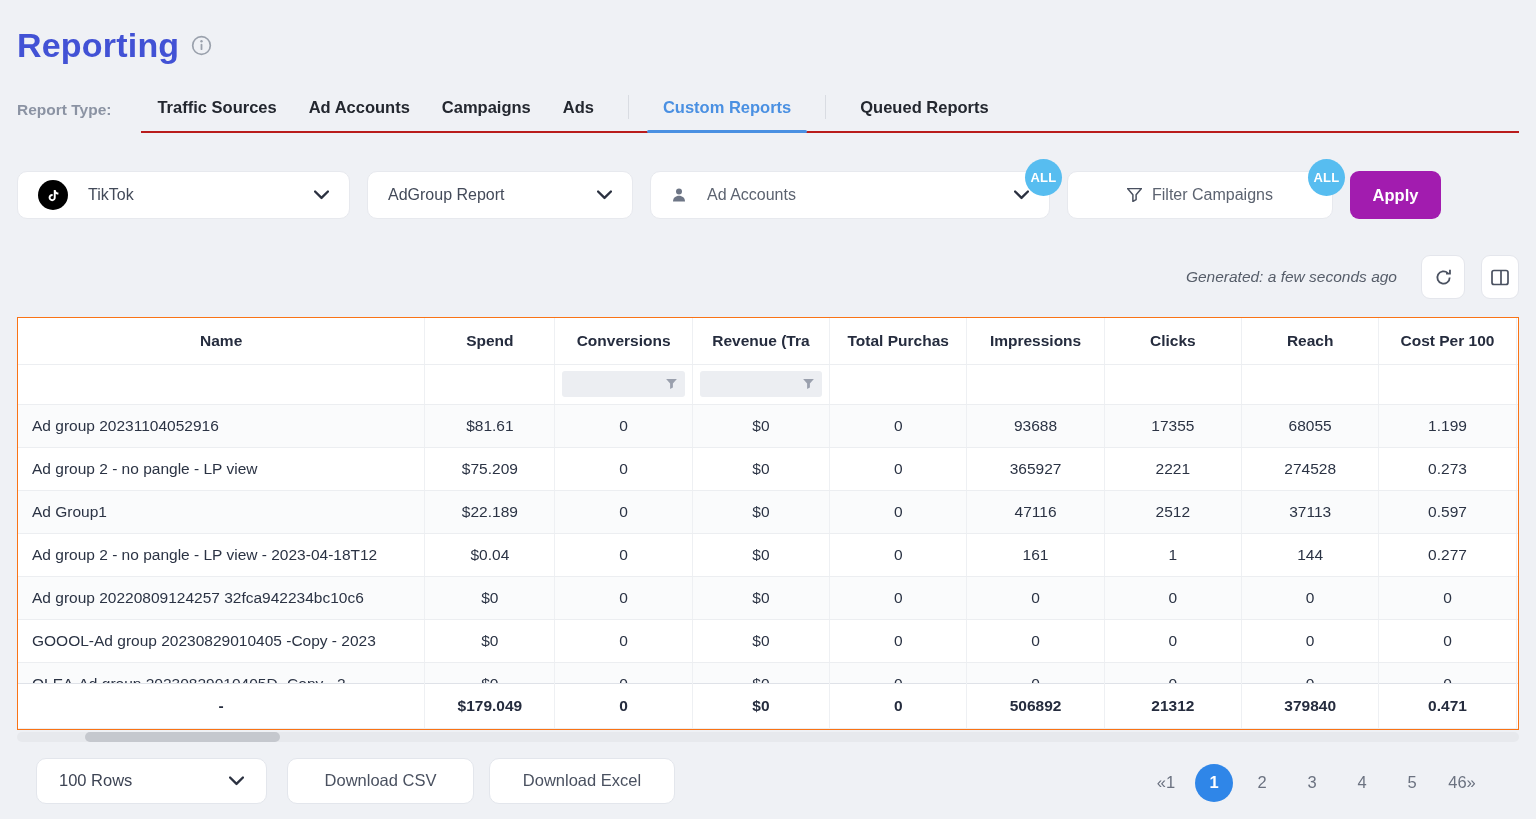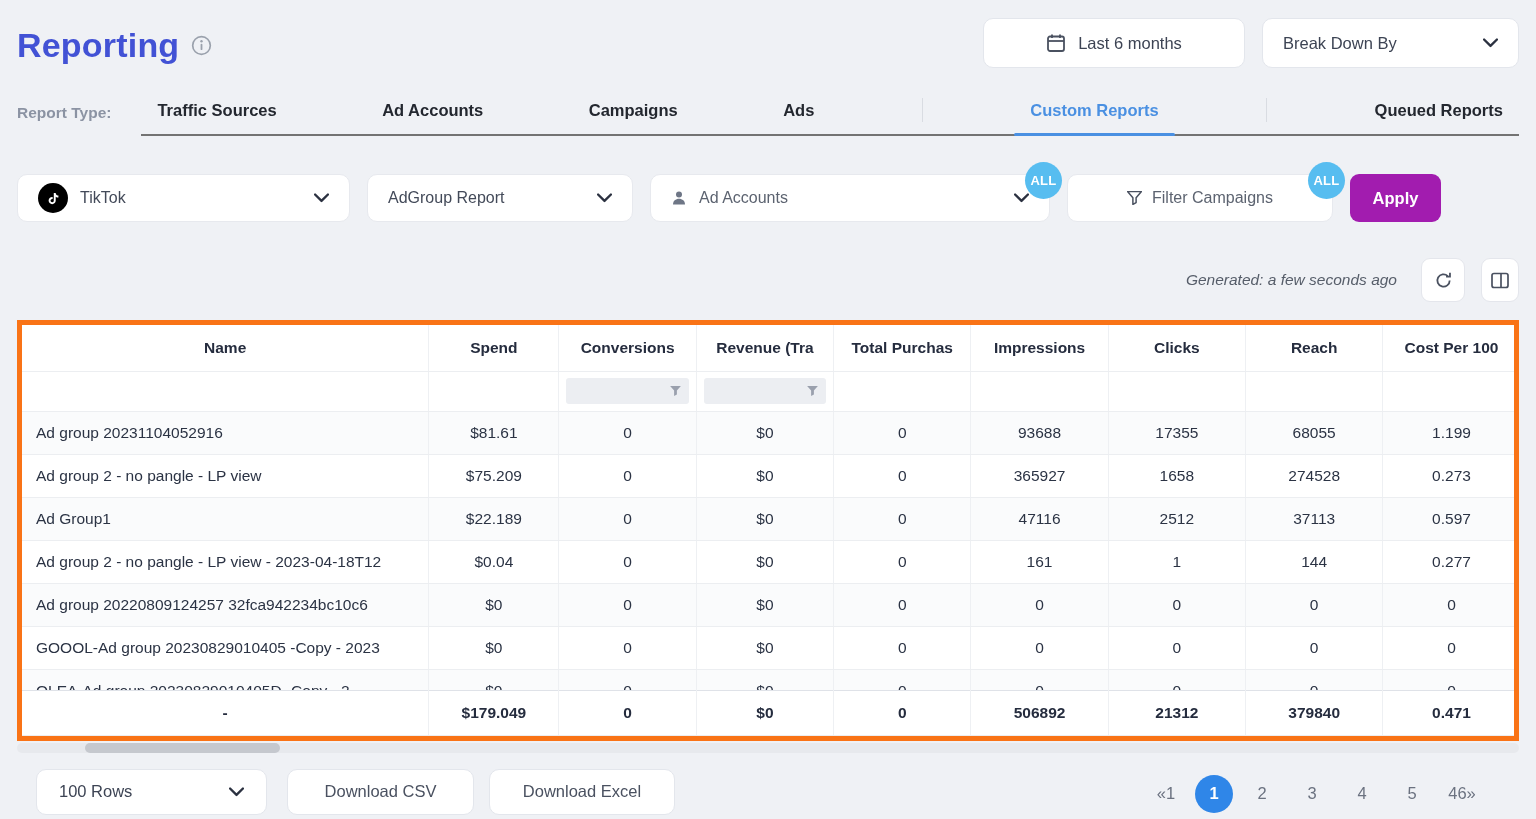--- a/index.html
+++ b/index.html
@@ -19,34 +19,34 @@
   .btn-white {
     background:#fff; border:1px solid #e3e6ec; border-radius:10px;
     display:flex; align-items:center; font-size:16.5px; color:#3d4454; cursor:pointer;
   }
   .date-btn { width:262px; height:50px; justify-content:center; gap:12px; }
   .breakdown-btn { width:257px; height:50px; justify-content:space-between; padding:0 20px; }
 
   
   .tabs-row { display:flex; align-items:flex-end; margin-top:30px; }
   .tabs-label { font-size:15.5px; font-weight:bold; color:#8b93a3; padding-bottom:14px; margin-right:30px; }
-  .tabs-group { display:flex; align-items:flex-end; border-bottom:2px solid #737373; flex:1;justify-content:space-between; }
+  .tabs-group { display:flex; align-items:flex-end; border-bottom:2px solid #b91c1c; flex:1; }
   .tab { font-size:16.5px; font-weight:bold; color:#23272f; padding:0 16px 14px; cursor:pointer; white-space:nowrap; position:relative; }
   .tab.active { color:#4a90e2; }
   .tab.active::after { content:""; position:absolute; left:0; right:0; bottom:-2px; height:3px; background:#4a90e2; border-radius:2px; }
   .tab-divider { width:1px; height:24px; background:#d9dce2; margin:0 18px 12px; }
 
   
   .filters-row { display:flex; gap:17px; margin-top:38px; }
   .select-box {
     position:relative; background:#fff; border:1px solid #e7e9ee; border-radius:10px; height:48px;
     display:flex; align-items:center; justify-content:space-between; padding:0 20px; cursor:pointer;
     font-size:16px; color:#434a59;
   }
-  .select-left { display:flex; align-items:center; gap:12px;justify-content:flex-end; }
+  .select-left { display:flex; align-items:center; gap:20px;justify-content:flex-end; }
   .w-network { width:333px; }
   .w-report { width:266px; }
   .w-accounts { width:400px; color:#5c6370; }
   .w-campaigns { width:266px; justify-content:center; gap:10px; color:#5c6370; }
   .tiktok-circle { width:30px; height:30px; border-radius:50%; background:#000; display:flex; align-items:center; justify-content:center; }
   .all-badge {
     position:absolute; top:-13px; right:-13px; width:37px; height:37px; border-radius:50%;
     background:#57bdf0; color:#fff; font-size:13px; font-weight:bold;
     display:flex; align-items:center; justify-content:center; letter-spacing:.3px;
   }
@@ -61,21 +61,21 @@
   .icon-btn { width:44px; height:44px; background:#fff; border:1px solid #e4e6ec; border-radius:9px;
     display:flex; align-items:center; justify-content:center; cursor:pointer; }
   .icon-btn.narrow { width:38px; }
   .search-box { width:417px; height:44px; background:#fff; border:1px solid #e4e6ec; border-radius:9px;
     display:flex; align-items:center; padding:0 14px; gap:10px; }
   .search-box input { border:none; outline:none; font-size:16px; flex:1; color:#3d4454;
     font-family:"Liberation Sans",sans-serif; background:transparent; }
   .search-box input::placeholder { color:#b6bcc6; }
 
   
-  .table-wrap { margin-top:18px; background:#14532d; border:5px solid #f97316; overflow:hidden; width:1502px; }
+  .table-wrap { margin-top:18px; background:#14532d; border:1px solid #f97316; overflow:hidden; width:1502px; }
   table { border-collapse:collapse; table-layout:fixed; width:1636px; }
   th, td { border-right:1px solid #eef0f3; border-bottom:1px solid #eceef1; overflow:hidden; white-space:nowrap; }
   thead th { font-size:15.5px; font-weight:bold; color:#252c3e; height:46px; text-align:center; background:#fff; }
   thead th.h-left { text-align:left; padding-left:28px; }
   tr.filter-tr td { height:40px; background:#fff; padding:0 7px; }
   .col-filter { background:#eceef2; border-radius:3px; height:26px; display:flex; align-items:center; justify-content:flex-end; padding:0 8px; }
   tbody td { height:43px; font-size:15.5px; color:#2b3344; text-align:center; }
   td.cell-name { text-align:left; padding-left:14px; }
   tr.row-odd td { background:#fafbfc; }
   tr.row-even td { background:#fff; }
@@ -105,41 +105,20 @@
     <div class="title-wrap">
       <span class="page-title">Reporting</span>
       <span style="display:flex;">
         <svg width="21" height="21" viewBox="0 0 20 20">
             <circle cx="10" cy="10" r="8.4" fill="none" stroke="#9aa1ac" stroke-width="1.6"></circle>
             <rect x="9.15" y="8.4" width="1.7" height="6" rx=".85" fill="#9aa1ac"></rect>
             <circle cx="10" cy="5.9" r="1.15" fill="#9aa1ac"></circle>
           </svg>
       </span>
     </div>
-    <div class="top-controls">
-      <div class="btn-white date-btn">
-        <span style="display:flex;">
-          <svg width="20" height="20" viewBox="0 0 20 20">
-              <rect x="2" y="3.5" width="16" height="14.5" rx="2" fill="none" stroke="#4a5160" stroke-width="1.8"></rect>
-              <line x1="2" y1="8" x2="18" y2="8" stroke="#4a5160" stroke-width="1.8"></line>
-              <line x1="6" y1="1.5" x2="6" y2="5" stroke="#4a5160" stroke-width="1.8"></line>
-              <line x1="14" y1="1.5" x2="14" y2="5" stroke="#4a5160" stroke-width="1.8"></line>
-            </svg>
-        </span>
-        <span>Last 6 months</span>
-      </div>
-      <div class="btn-white breakdown-btn">
-        <span>Break Down By</span>
-        <span style="display:flex;">
-          <svg width="15" height="10" viewBox="0 0 14 9">
-              <path d="M1 1.2l6 6 6-6" stroke="#2b3140" stroke-width="2.2" fill="none" stroke-linecap="round" stroke-linejoin="round"></path>
-            </svg>
-        </span>
-      </div>
-    </div>
   </div>
 
   <div class="tabs-row">
     <span class="tabs-label">Report Type:</span>
     <div class="tabs-group">
       <span class="tab">Traffic Sources</span>
       <span class="tab">Ad Accounts</span>
       <span class="tab">Campaigns</span>
       <span class="tab">Ads</span>
       <span class="tab-divider"></span>
@@ -306,21 +285,21 @@
               <td>1.199</td>
               <td></td>
             </tr>
             <tr class="row-even">
               <td class="cell-name">Ad group 2 - no pangle - LP view</td>
               <td>$75.209</td>
               <td>0</td>
               <td>$0</td>
               <td>0</td>
               <td>365927</td>
-              <td>1658</td>
+              <td>2221</td>
               <td>274528</td>
               <td>0.273</td>
               <td></td>
             </tr>
             <tr class="row-odd">
               <td class="cell-name">Ad Group1</td>
               <td>$22.189</td>
               <td>0</td>
               <td>$0</td>
               <td>0</td>

